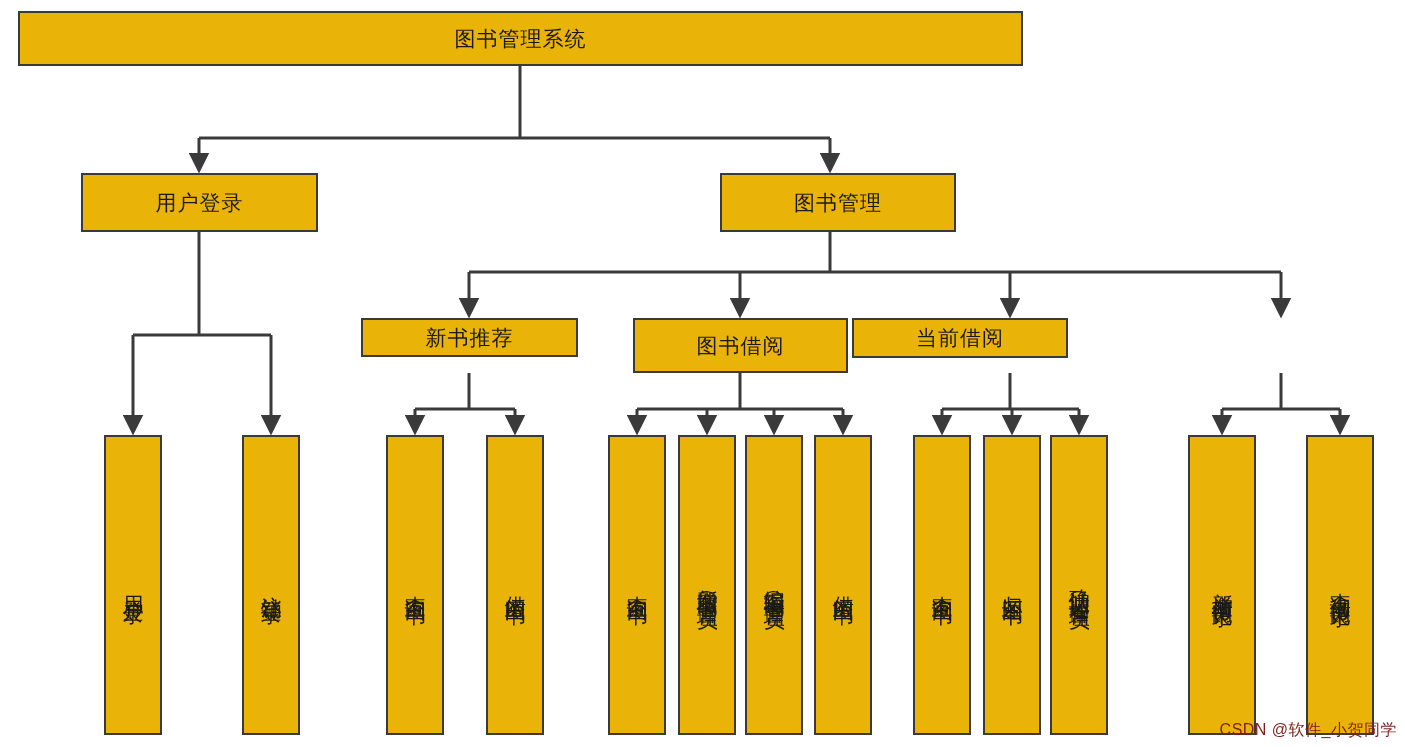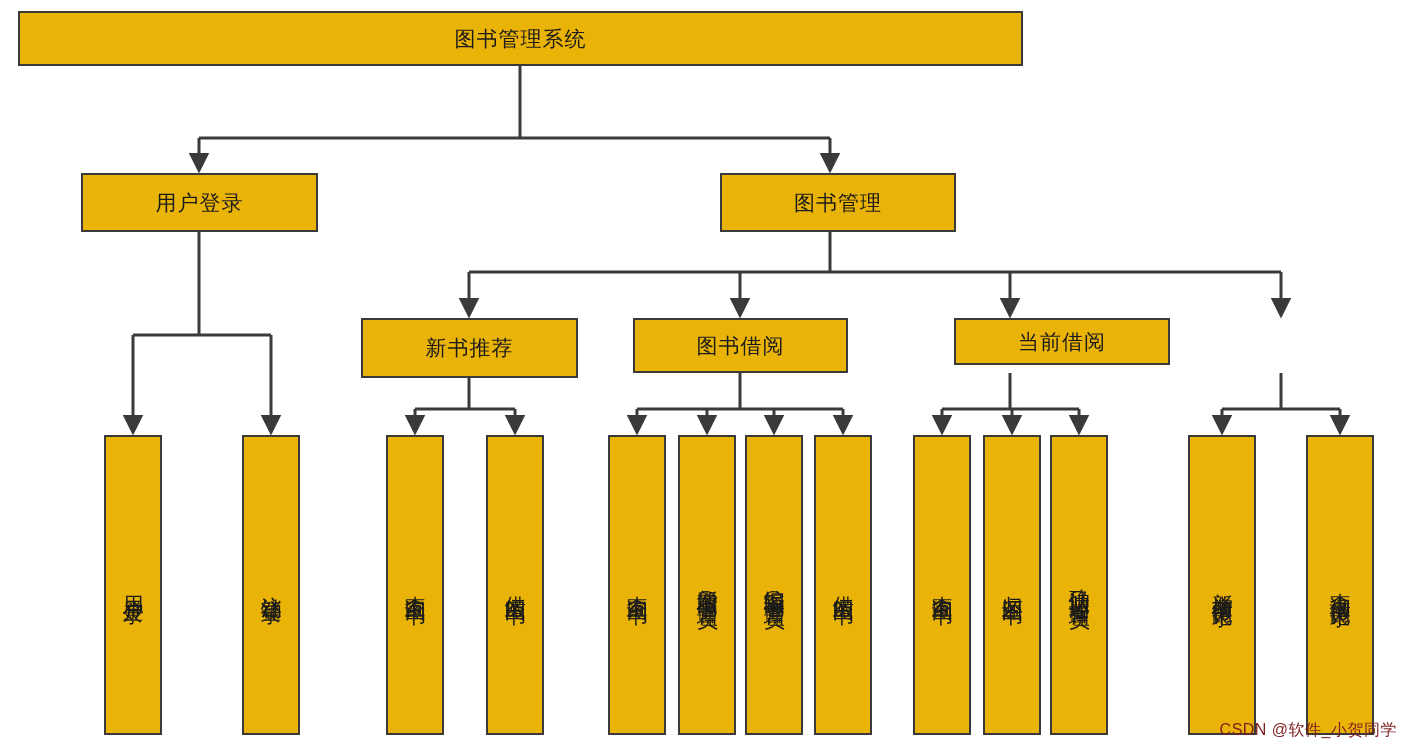--- a/index.html
+++ b/index.html
@@ -127,27 +127,27 @@
     <span>图书管理系统</span>
   </div>
 
   <div class="node node-h" style="left:81px; top:173px; width:237px; height:59px;">
     <span>用户登录</span>
   </div>
   <div class="node node-h" style="left:712px; top:173px; width:236px; height:59px;margin-left:8px;">
     <span>图书管理</span>
   </div>
 
-  <div class="node node-h" style="left:361px; top:318px; width:217px; height:60px;">
+  <div class="node node-h" style="left:361px; top:318px; width:217px; height:39px;">
     <span>新书推荐</span>
   </div>
   <div class="node node-h" style="left:633px; top:318px; width:215px; height:55px;">
     <span>图书借阅</span>
   </div>
-  <div class="node node-h" style="left:954px; top:318px; width:216px; height:47px;text-align:right;">
+  <div class="node node-h" style="left:852px; top:318px; width:216px; height:40px;text-align:right;">
     <span>当前借阅</span>
   </div>
 
   <div class="node node-v" style="left:104px; top:435px; width:58px; height:300px;">
     <span class="vtext">用户登录</span>
   </div>
   <div class="node node-v" style="left:242px; top:435px; width:58px; height:300px;">
     <span class="vtext">注销登录</span>
   </div>
   <div class="node node-v" style="left:386px; top:435px; width:58px; height:300px;">

